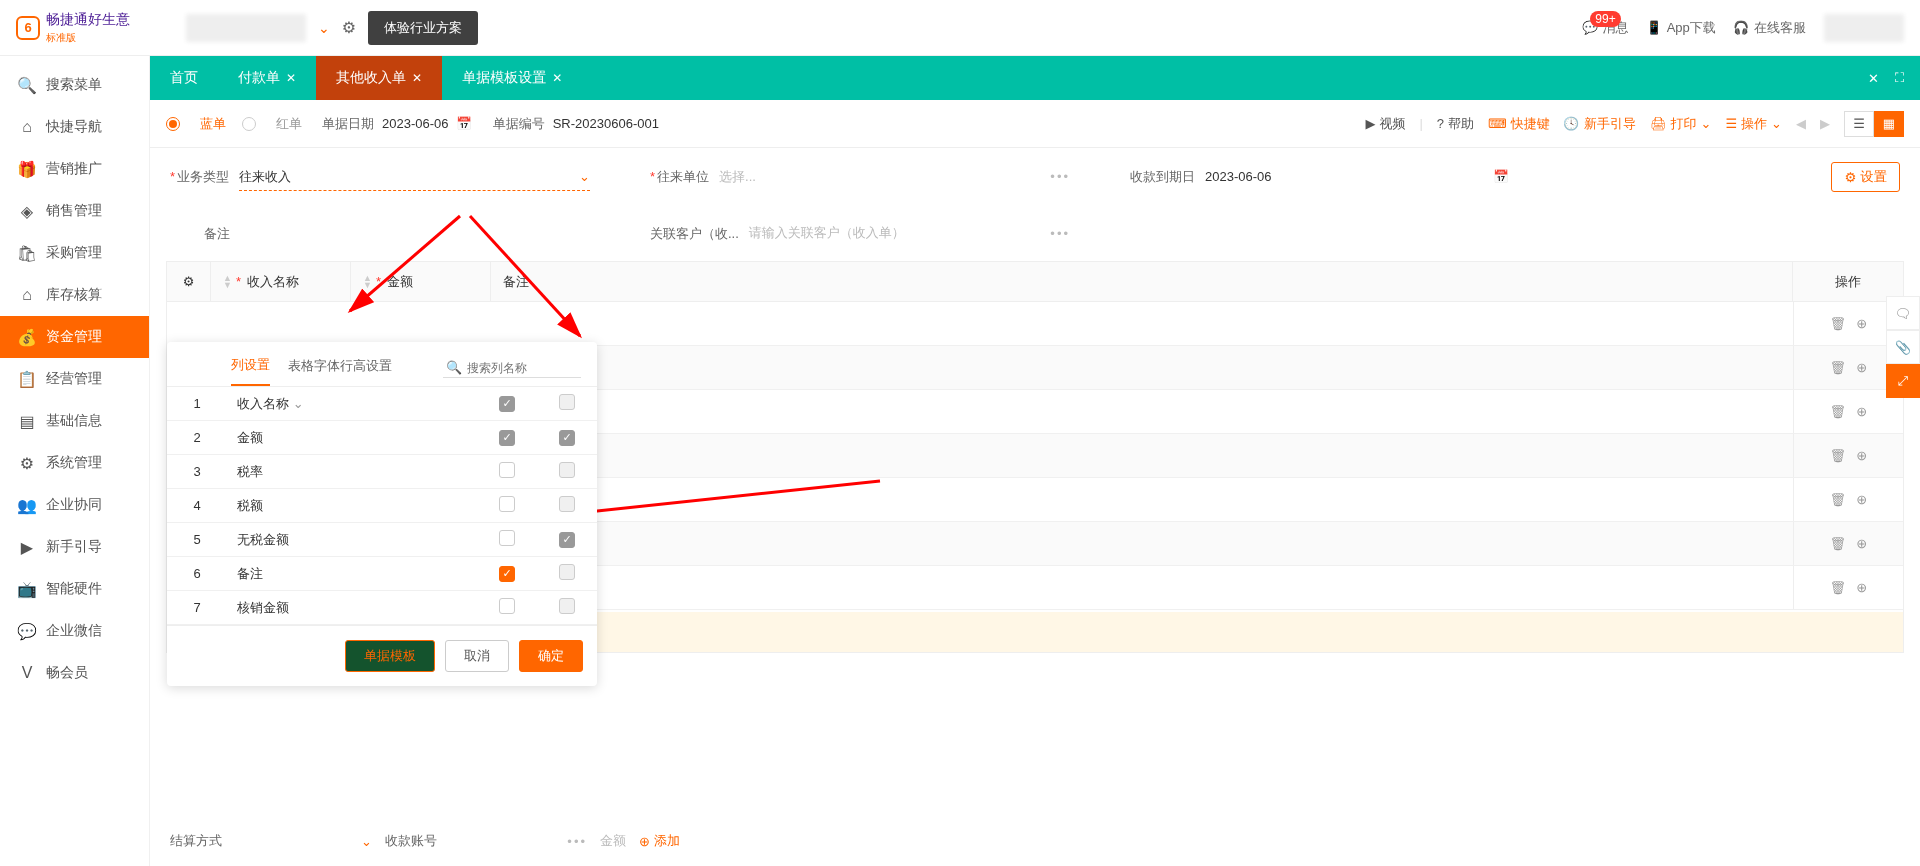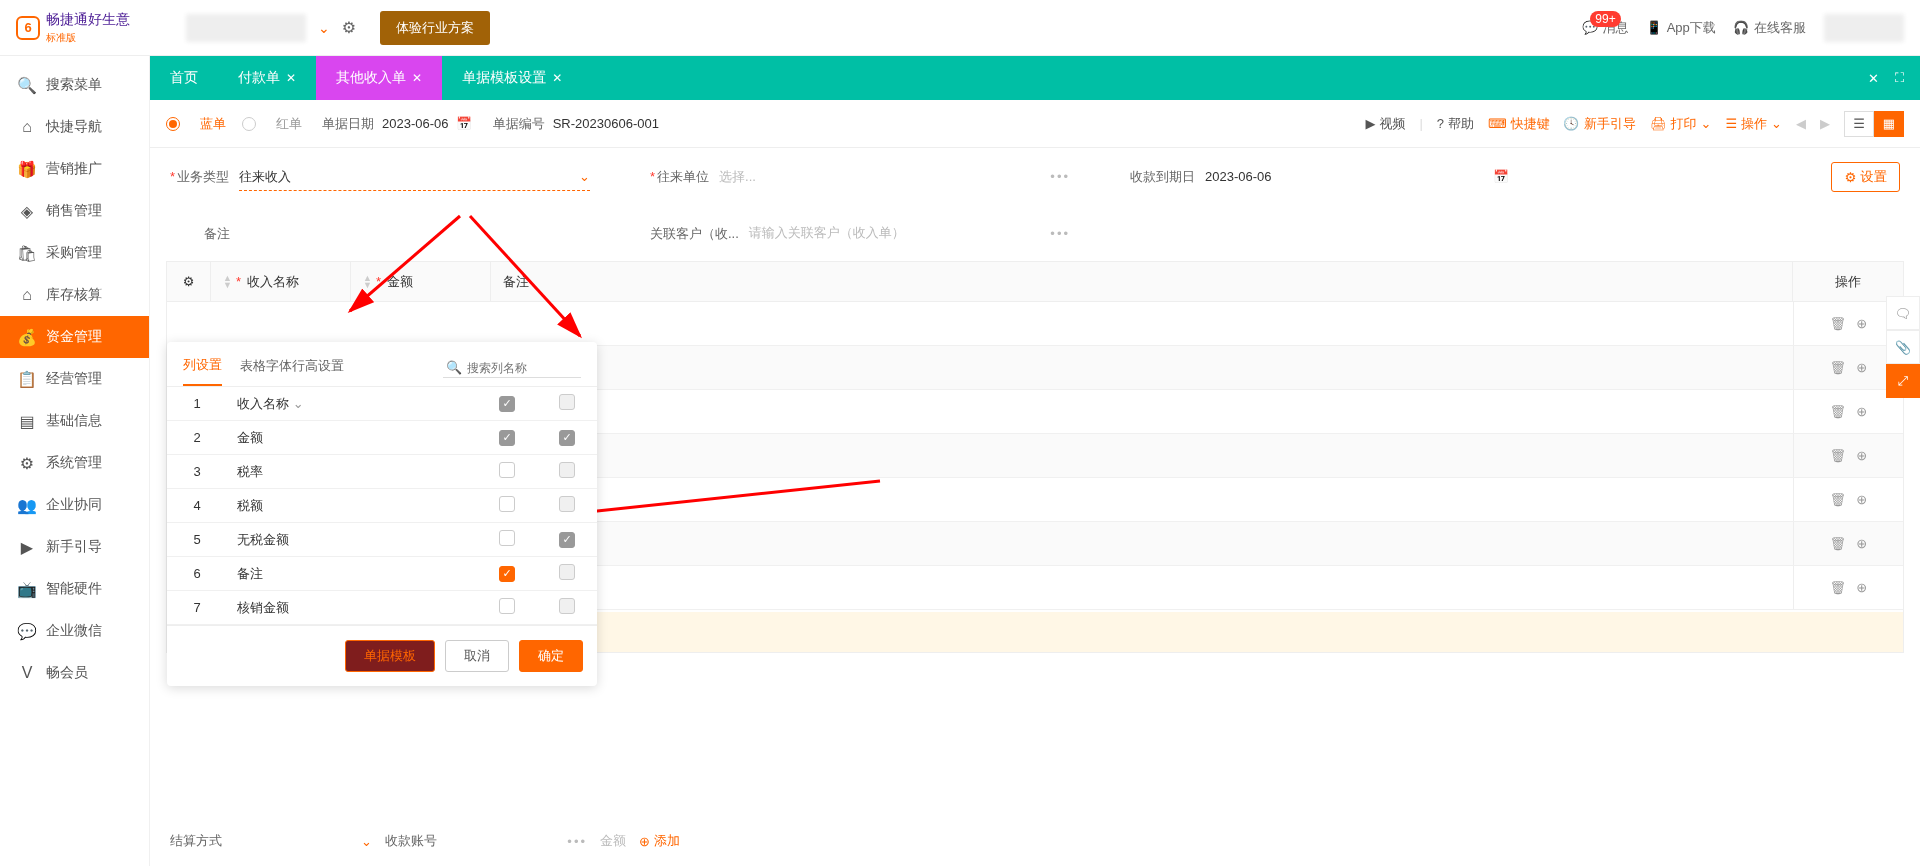--- a/index.html
+++ b/index.html
@@ -7,33 +7,33 @@
 .app { display: flex; flex-direction: column; height: 866px; width: 1920px; }
 .topbar { height: 56px; display: flex; align-items: center; padding: 0 16px; border-bottom: 1px solid #eee; }
 .logo { display: flex; align-items: center; gap: 6px; width: 150px; }
 .logo-icon { width: 24px; height: 24px; border: 2px solid #ff6600; border-radius: 6px; display: flex; align-items: center; justify-content: center; color: #ff6600; font-weight: bold; }
 .logo-text { color: #4c1d95; font-size: 14px; font-weight: 500; }
 .logo-sub { color: #ff6600; font-size: 10px; margin-top: 2px; }
 .topbar-left { display: flex; align-items: center; gap: 12px; margin-left: 20px; }
 .blur-box { width: 120px; height: 28px; background: #eee; border-radius: 2px; filter: blur(2px); }
 .chevron { color: #ff6600; font-size: 14px; }
 .gear { color: #666; font-size: 16px; cursor: pointer; }
-.orange-btn { background: #a16207; color: #fff; border: none; padding: 8px 16px; border-radius: 3px; cursor: pointer; font-size: 13px; margin-left: 12px; }
+.orange-btn { background: #404040; color: #fff; border: none; padding: 8px 16px; border-radius: 3px; cursor: pointer; font-size: 13px; }
 .topbar-right { margin-left: auto; display: flex; align-items: center; gap: 18px; color: #666; }
 .top-item { display: flex; align-items: center; gap: 4px; cursor: pointer; position: relative; }
 .badge { position: absolute; top: -8px; left: 8px; background: #ff3b30; color: #fff; font-size: 12px; padding: 1px 5px; border-radius: 8px; }
 .main { display: flex; flex: 1; overflow: hidden; }
 .sidebar { width: 150px; background: #fff; border-right: 1px solid #f0f0f0; padding-top: 8px; }
 .side-item { display: flex; align-items: center; gap: 10px; padding: 12px 18px; color: #555; cursor: pointer; font-size: 14px; }
 .side-item.active { background: #ff6600; color: #fff; }
 .side-icon { width: 18px; height: 18px; display: inline-flex; align-items: center; justify-content: center; font-size: 16px; }
 .content { flex: 1; display: flex; flex-direction: column; background: #f5f5f5; position: relative; }
 .tabs { height: 44px; background: #00bfa5; display: flex; align-items: stretch; }
 .tab { padding: 0 20px; display: flex; align-items: center; color: #fff; font-size: 14px; cursor: pointer; gap: 6px; }
-.tab.active { background: #d946ef; }
+.tab.active { background: #c2410c; }
 .tab-close { font-size: 12px; }
 .tabs-right { margin-left: auto; display: flex; align-items: center; gap: 8px; padding-right: 12px; color: #fff; }
 .tabs-right span { cursor: pointer; padding: 4px; }
 .workarea { flex: 1; background: #fff; margin: 0; padding: 0; display: flex; flex-direction: column; }
 .toolbar { height: 48px; display: flex; align-items: center; padding: 0 16px; border-bottom: 1px solid #eee; gap: 20px; }
 .radio-group { display: flex; gap: 16px; align-items: center; }
 .radio { display: flex; align-items: center; gap: 20px; cursor: pointer; }
 .radio-circle { width: 14px; height: 14px; border: 1px solid #ff6600; border-radius: 50%; display: inline-flex; align-items: center; justify-content: center; }
 .radio-circle.checked::after { content: ""; width: 8px; height: 8px; background: #ff6600; border-radius: 50%; }
 .radio-circle.gray { border-color: #ccc; }
@@ -61,37 +61,37 @@
 .sort-arrows { color: #ccc; font-size: 9px; display: flex; flex-direction: column; line-height: 7px; }
 .grid-body { min-height: 310px; position: relative; }
 .grid-row { display: flex; height: 44px; border-bottom: 1px solid #f0f0f0; align-items: center; }
 .grid-row.alt { background: #fafafa; }
 .grid-op { width: 110px; display: flex; align-items: center; justify-content: center; gap: 10px; color: #999; border-left: 1px solid #eee; height: 100%; }
 .grid-op span { cursor: pointer; }
 .grid-foot { background: #fff7e6; height: 40px; display: flex; align-items: center; padding: 0 16px; gap: 180px; }
 .popup { position: absolute; top: 40px; left: 0; width: 430px; background: #fff; box-shadow: 0 2px 12px rgba(0,0,0,0.15); border-radius: 4px; z-index: 10; }
 .popup-tabs { display: flex; padding: 14px 16px 0; gap: 18px; border-bottom: 1px solid #eee; align-items: center; }
 .ptab { padding-bottom: 10px; cursor: pointer; color: #666; }
-.ptab.active { color: #ff6600; border-bottom: 2px solid #ff6600; }
+.ptab.active { color: #ff6600; border-bottom: 2px solid #ff6600; margin-left: 48px; }
 .popup-search { margin-left: auto; display: flex; align-items: center; border-bottom: 1px solid #ddd; padding: 2px 4px; margin-bottom: 6px; }
 .popup-search input { border: none; outline: none; font-size: 12px; width: 110px; }
 .ptable { width: 100%; }
 .ptable-head { display: flex; background: #f5f5f5; height: 36px; align-items: center; font-size: 12px; color: #666; }
 .pc-order { width: 60px; text-align: center; }
 .pc-name { flex: 1; padding-left: 10px; }
 .pc-show { width: 60px; text-align: center; }
 .pc-sum { width: 60px; text-align: center; }
 .ptable-row { display: flex; height: 34px; align-items: center; border-bottom: 1px solid #f0f0f0; font-size: 13px; }
 .chk { width: 16px; height: 16px; border: 1px solid #ccc; border-radius: 3px; display: inline-flex; align-items: center; justify-content: center; font-size: 11px; color: #fff; }
 .chk.on { background: #999; border-color: #999; }
 .chk.orange-on { background: #ff6600; border-color: #ff6600; }
 .chk.dis { background: #f0f0f0; }
 .popup-foot { display: flex; justify-content: flex-end; gap: 10px; padding: 14px; border-top: 1px solid #eee; }
 .btn { padding: 6px 18px; border-radius: 3px; cursor: pointer; font-size: 13px; }
-.btn-outline-orange { border: 1px solid #ff6600; color: #ff6600; background: #7f1d1d; }
+.btn-outline-orange { border: 1px solid #ff6600; color: #ff6600; background: #14532d; }
 .btn-outline-gray { border: 1px solid #ccc; color: #555; background: #fff; }
 .btn-orange { border: 1px solid #ff6600; background: #ff6600; color: #fff; }
 .bottom-bar { display: flex; align-items: center; padding: 16px 20px; gap: 13px; margin-top: auto; }
 .bottom-field { display: flex; align-items: center; gap: 10px; }
 .add-link { color: #ff6600; display: flex; align-items: center; gap: 4px; cursor: pointer; }
 .float-right { position: absolute; right: 0; top: 240px; display: flex; flex-direction: column; gap: 0; }
 .float-btn { width: 34px; height: 34px; background: #fff; border: 1px solid #eee; display: flex; align-items: center; justify-content: center; cursor: pointer; color: #888; }
 .float-btn.orange { background: #ff6600; color: #fff; border-color: #ff6600; }
 .arrow { position: absolute; pointer-events: none; z-index: 5; }
 </style>

